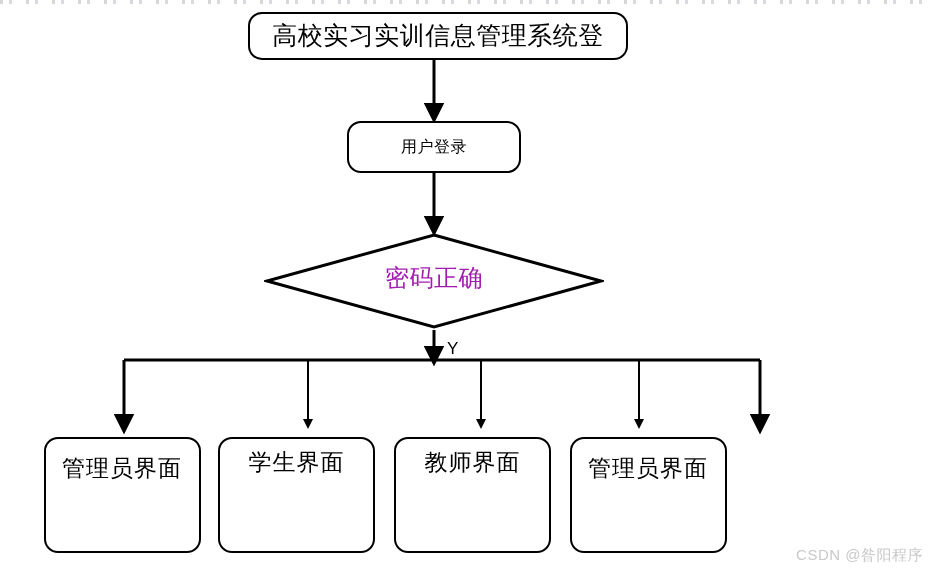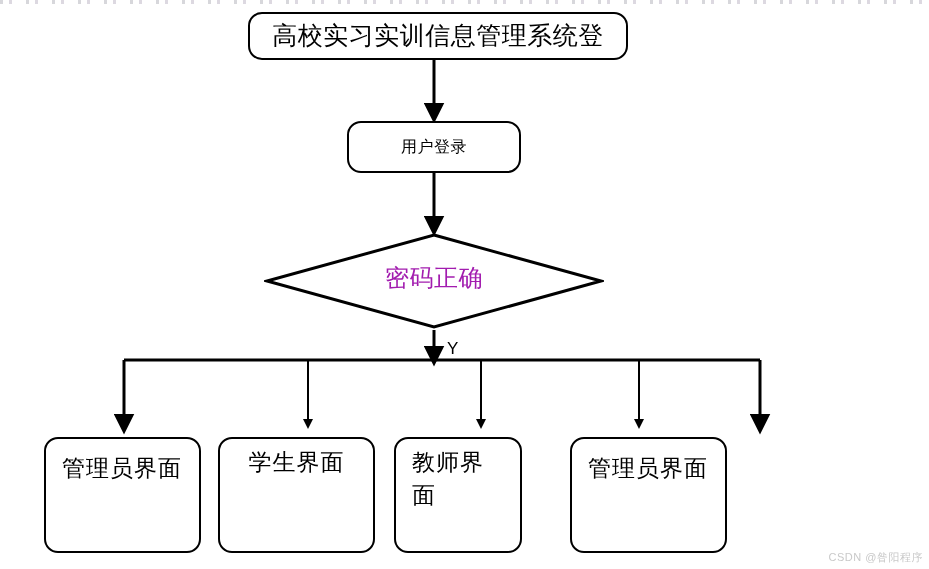--- a/index.html
+++ b/index.html
@@ -99,21 +99,21 @@
   }
   .role-box.centered {
     display: flex;
     align-items: flex-start;
     justify-content: center;
     padding-top: 8px;
   }
 
   #role-0 { left: 44px;  width: 157px; }
   #role-1 { left: 218px; width: 157px; }
-  #role-2 { left: 394px; width: 128px; }
+  #role-2 { left: 394px; width: 157px; }
   #role-3 { left: 570px; width: 157px; }
   #role-4 { left: 730px; width: 157px; }
 
   
   #edges {
     position: absolute;
     left: 0;
     top: 0;
     width: 929px;
     height: 569px;
@@ -145,21 +145,21 @@
         #8c7f9a 9px, #8c7f9a 12px,
         rgba(255,255,255,0) 12px, rgba(255,255,255,0) 26px);
   }
 
   
   #watermark {
     position: absolute;
     right: 6px;
     bottom: 4px;
     font-family: "Liberation Sans", sans-serif;
-    font-size: 11px;
+    font-size: 15px;
     color: #c9c9c9;
     letter-spacing: 0.5px;
     white-space: nowrap;
   }
 </style>
 </head>
 <body>
 
 <div id="canvas">
 

